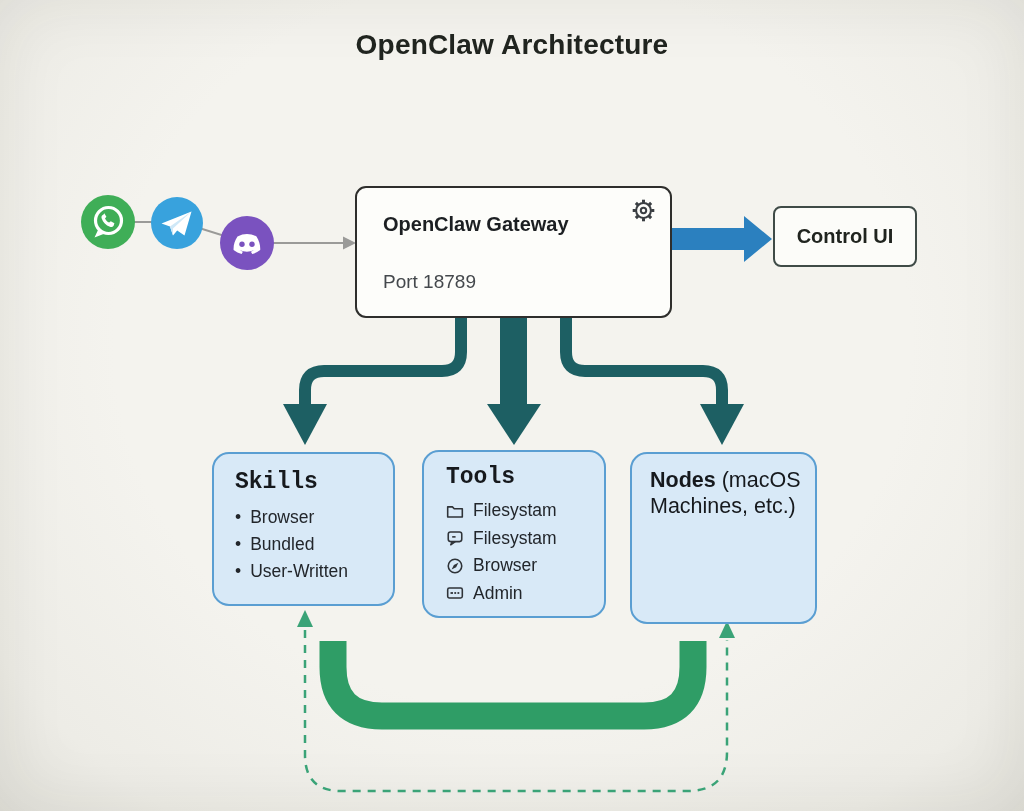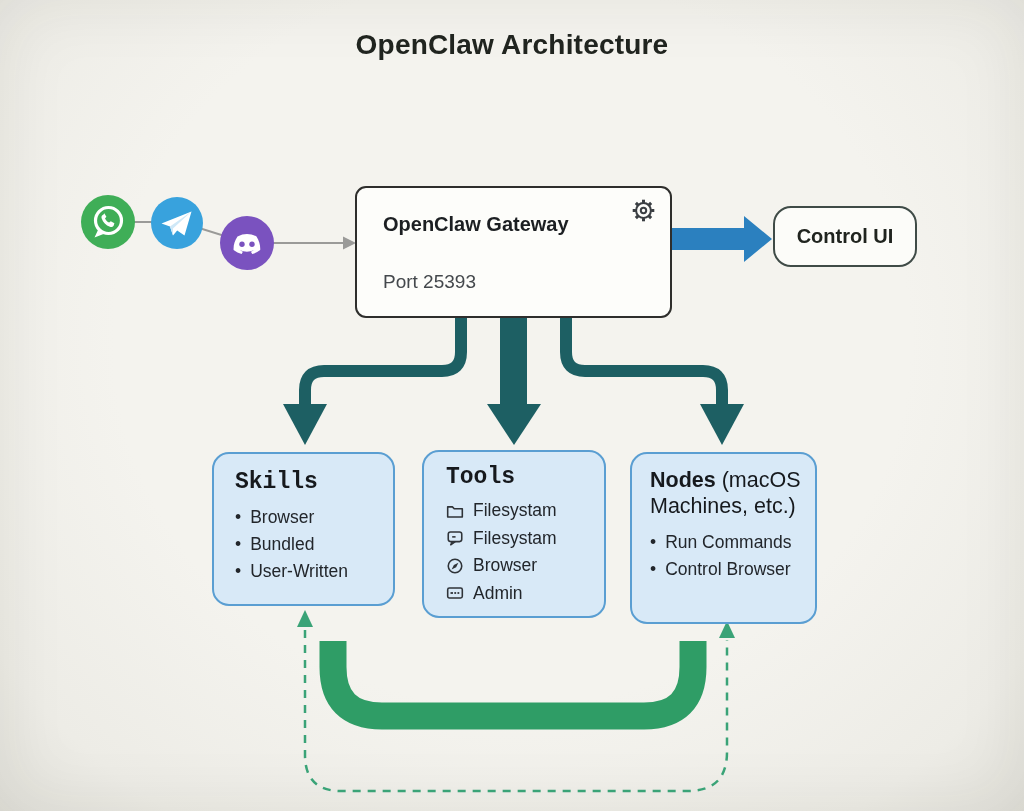--- a/index.html
+++ b/index.html
@@ -17,21 +17,21 @@
   
   .gateway-box{
     position:absolute;left:355px;top:186px;width:317px;height:132px;
     background:#fdfdfa;border:2.5px solid #2e2e2c;border-radius:11px;box-sizing:border-box;
   }
   .gateway-title{position:absolute;left:26px;top:25px;font-size:20px;font-weight:700;color:#1c1f22;}
   .gateway-port{position:absolute;left:26px;top:83px;font-size:19px;color:#44484c;}
   .gear{position:absolute;right:13px;top:9px;width:27px;height:27px;}
   .control-box{
     position:absolute;left:773px;top:206px;width:144px;height:61px;
-    background:#fcfcf9;border:2px solid #3f4b47;border-radius:18px;box-sizing:border-box;
+    background:#fcfcf9;border:2px solid #3f4b47;border-radius:8px;box-sizing:border-box;
     display:flex;align-items:center;justify-content:center;
     font-size:20px;font-weight:700;color:#20241f;
   }
   .blue-card{
     position:absolute;background:#d8e9f7;border:2.5px solid #5a9ed2;border-radius:17px;
     box-sizing:border-box;color:#1d2126;
   }
   .skills-box{left:212px;top:452px;width:183px;height:154px;padding:15px 8px 0 21px;}
   .tools-box{left:422px;top:450px;width:184px;height:168px;padding:12px 6px 0 22px;}
   .nodes-box{left:630px;top:452px;width:187px;height:172px;padding:13px 10px 0 18px;}
@@ -109,21 +109,21 @@
     <svg width="54" height="54" viewBox="0 0 54 54">
       <circle cx="27" cy="27" r="27" fill="#7a52bf"></circle>
       <path d="M17.5 20.5 c 3.2-1.7 6.4-2.5 9.5-2.5 s 6.3 .8 9.5 2.5 c 2.7 4.2 4 8.8 3.7 13.6 -2.5 1.9-5.2 3.2-8 3.9 l -1.3-2.3 c 1.1-.4 2.1-.9 3-1.6 -4.5 2.1-9.5 2.1-14 0 .9 .7 1.9 1.2 3 1.6 l -1.3 2.3 c -2.8-.7-5.5-2-8-3.9 -.3-4.8 1-9.4 3.9-13.6 z" fill="#ffffff"></path>
       <circle cx="22" cy="28.2" r="2.7" fill="#7a52bf"></circle>
       <circle cx="32" cy="28.2" r="2.7" fill="#7a52bf"></circle>
     </svg>
   </div>
 
   <div class="gateway-box">
     <div class="gateway-title">OpenClaw Gateway</div>
-    <div class="gateway-port">Port 25393</div>
+    <div class="gateway-port">Port 18789</div>
     <svg class="gear" viewBox="0 0 24 24">
       <g stroke="#3a3e42" fill="none">
         <circle cx="12" cy="12" r="6.6" stroke-width="1.8"></circle>
         <circle cx="12" cy="12" r="2.4" stroke-width="1.8"></circle>
         <g stroke-width="2.7">
           <line x1="18.8" y1="12" x2="21.6" y2="12"></line>
           <line x1="16.81" y1="16.81" x2="18.79" y2="18.79"></line>
           <line x1="12" y1="18.8" x2="12" y2="21.6"></line>
           <line x1="7.19" y1="16.81" x2="5.21" y2="18.79"></line>
           <line x1="5.2" y1="12" x2="2.4" y2="12"></line>
@@ -177,20 +177,16 @@
         <line x1="4" y1="8" x2="6.2" y2="8" stroke="#2f3338" stroke-width="1.6"></line>
         <line x1="7.4" y1="8" x2="9" y2="8" stroke="#2f3338" stroke-width="1.6"></line>
         <line x1="10.2" y1="8" x2="11.8" y2="8" stroke="#2f3338" stroke-width="1.6"></line>
       </svg>
       <span>Admin</span>
     </div>
   </div>
 
   <div class="blue-card nodes-box">
     <div class="nodes-title"><span class="b">Nodes</span><span> (macOS Machines, etc.)</span></div>
-    <ul class="bullets">
-      <li>Run Commands</li>
-      <li>Control Browser</li>
-    </ul>
   </div>
 
 
 </div>
 
 </body></html>

